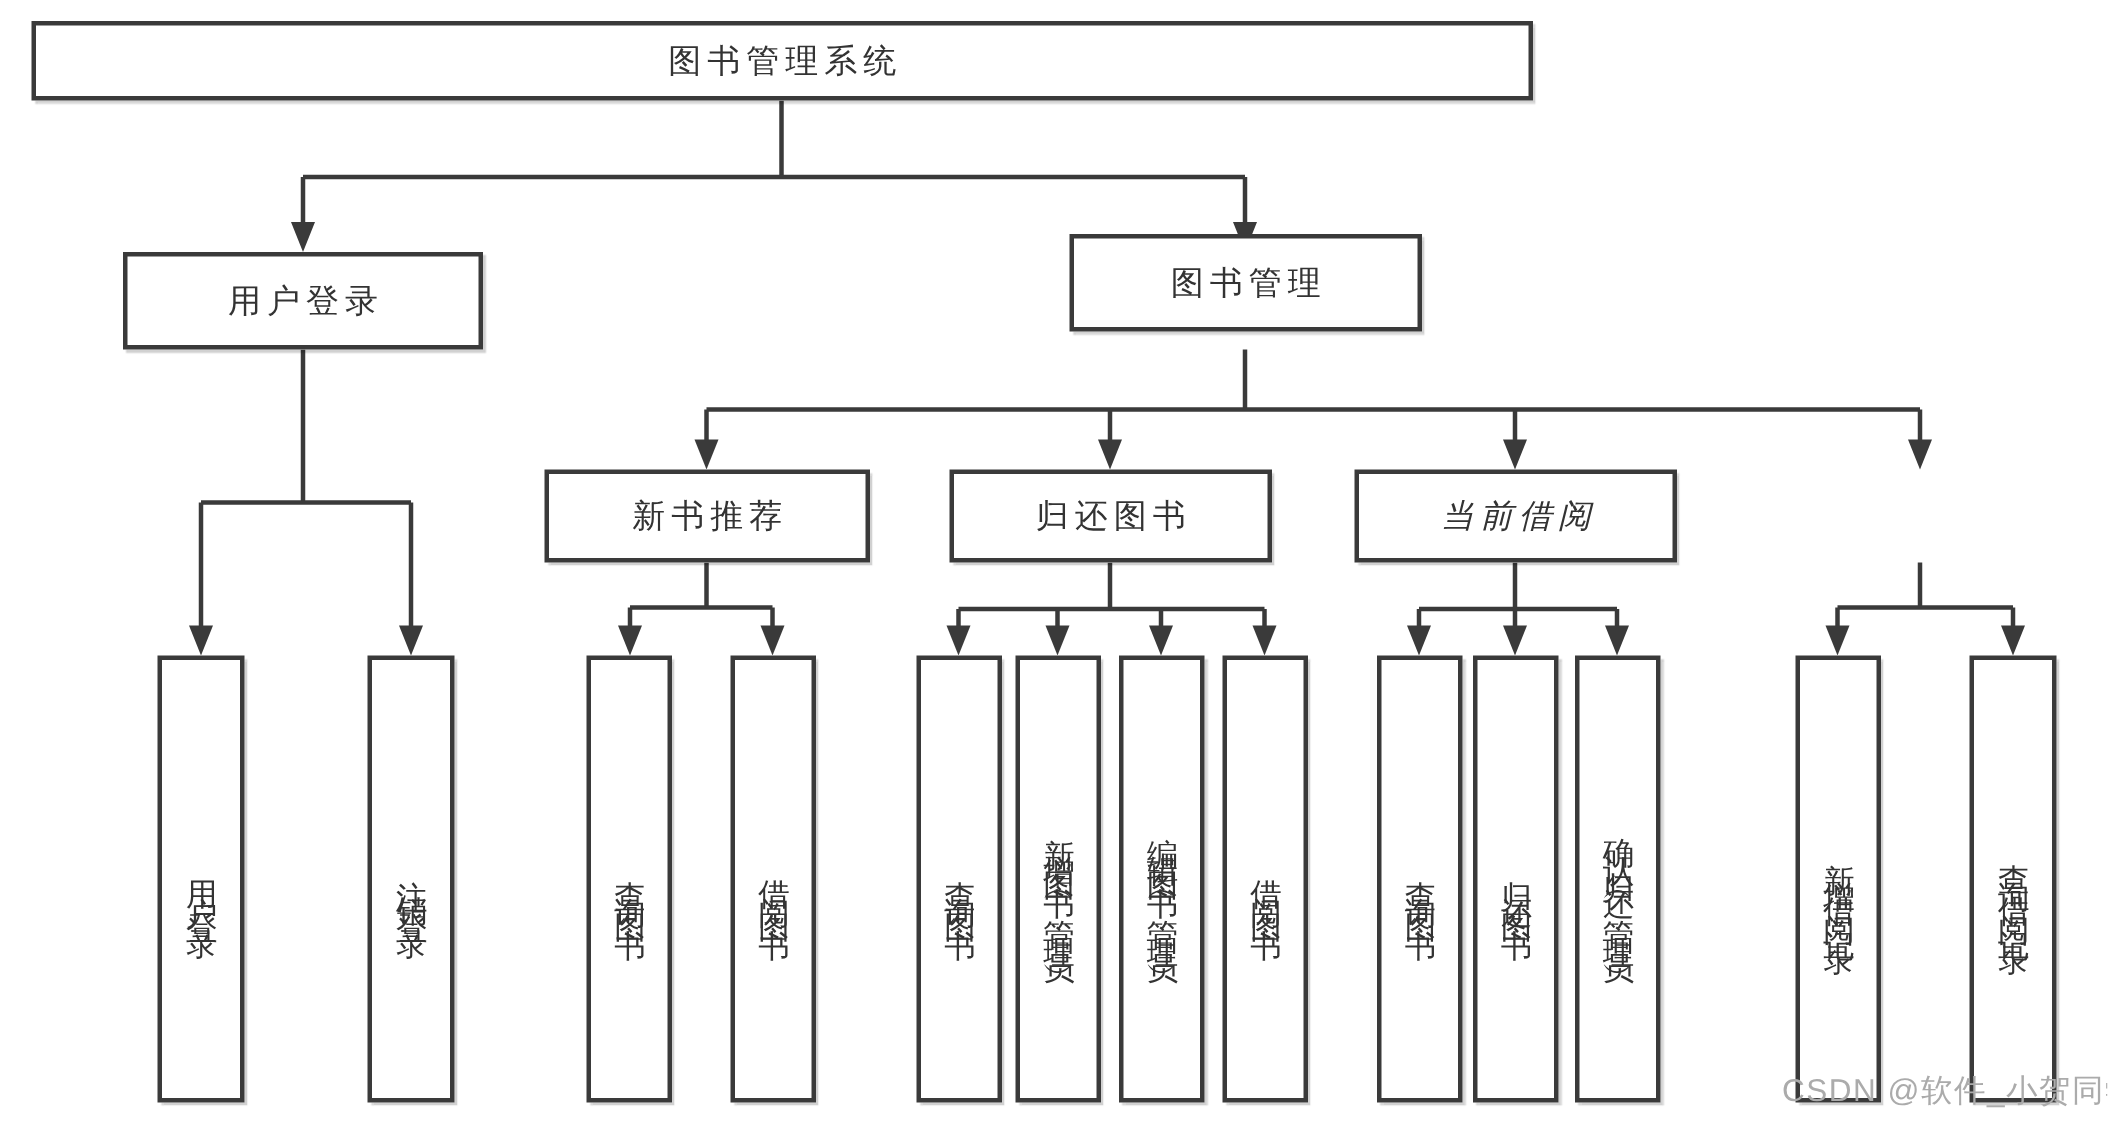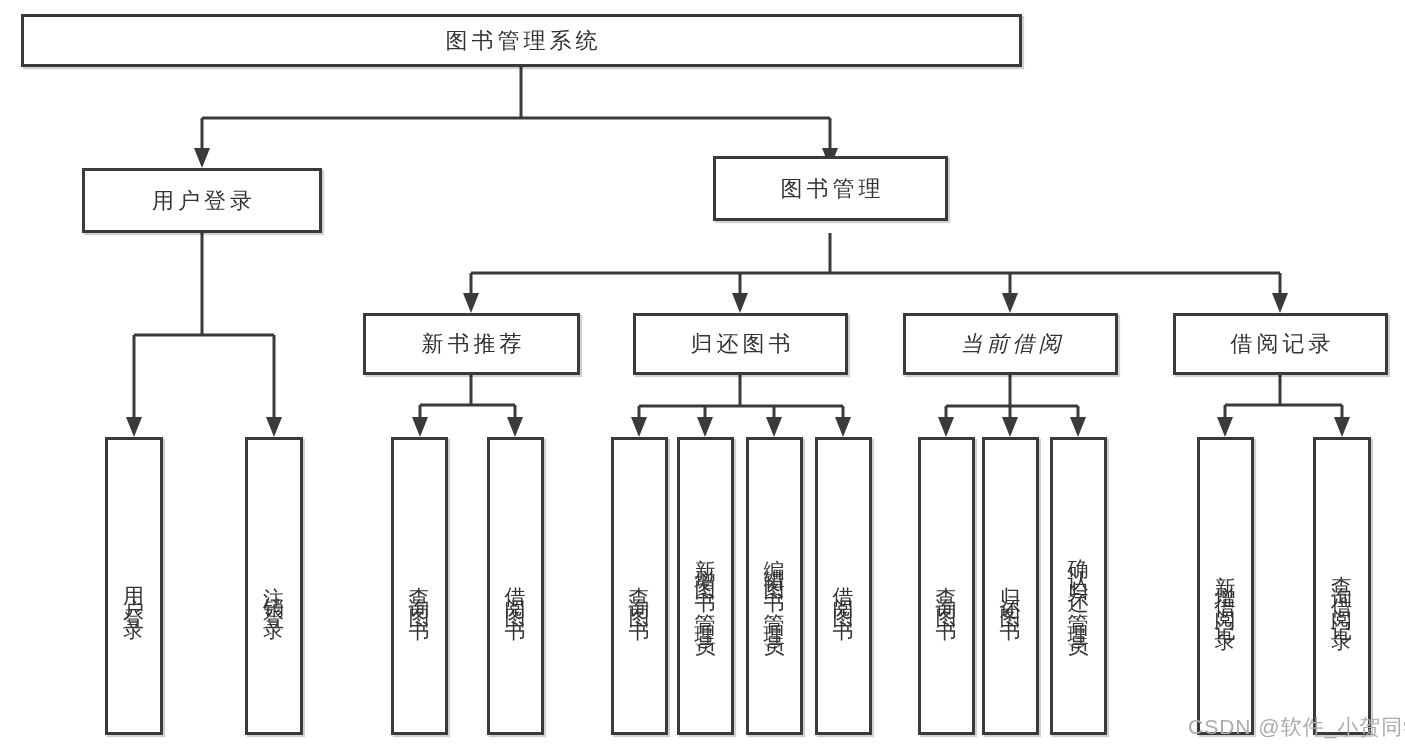--- a/index.html
+++ b/index.html
@@ -124,21 +124,20 @@
   </svg>
 
   <div class="node hbox" style="left:21px; top:14px; width:1001px; height:53px;">图书管理系统</div>
 
   <div class="node hbox" style="left:82px; top:168px; width:240px; height:65px;">用户登录</div>
   <div class="node hbox" style="left:713px; top:156px; width:235px; height:65px;">图书管理</div>
 
   <div class="node hbox" style="left:363px; top:313px; width:217px; height:62px;text-align:right;">新书推荐</div>
   <div class="node hbox" style="left:633px; top:313px; width:215px; height:62px;">归还图书</div>
   <div class="node hbox" style="left:903px; top:313px; width:215px; height:62px;font-style:italic;">当前借阅</div>
-  <div class="node hbox" style="left:1173px; top:313px; width:215px; height:62px;">借阅记录</div>
 
   <div class="node vbox" style="left:105px; top:437px; width:58px; height:298px;">
     <span>用户登录</span>
     </div>
   <div class="node vbox" style="left:245px; top:437px; width:58px; height:298px;">
     <span>注销登录</span>
     </div>
 
   <div class="node vbox" style="left:391px; top:437px; width:57px; height:298px;">
     <span>查询图书</span>

